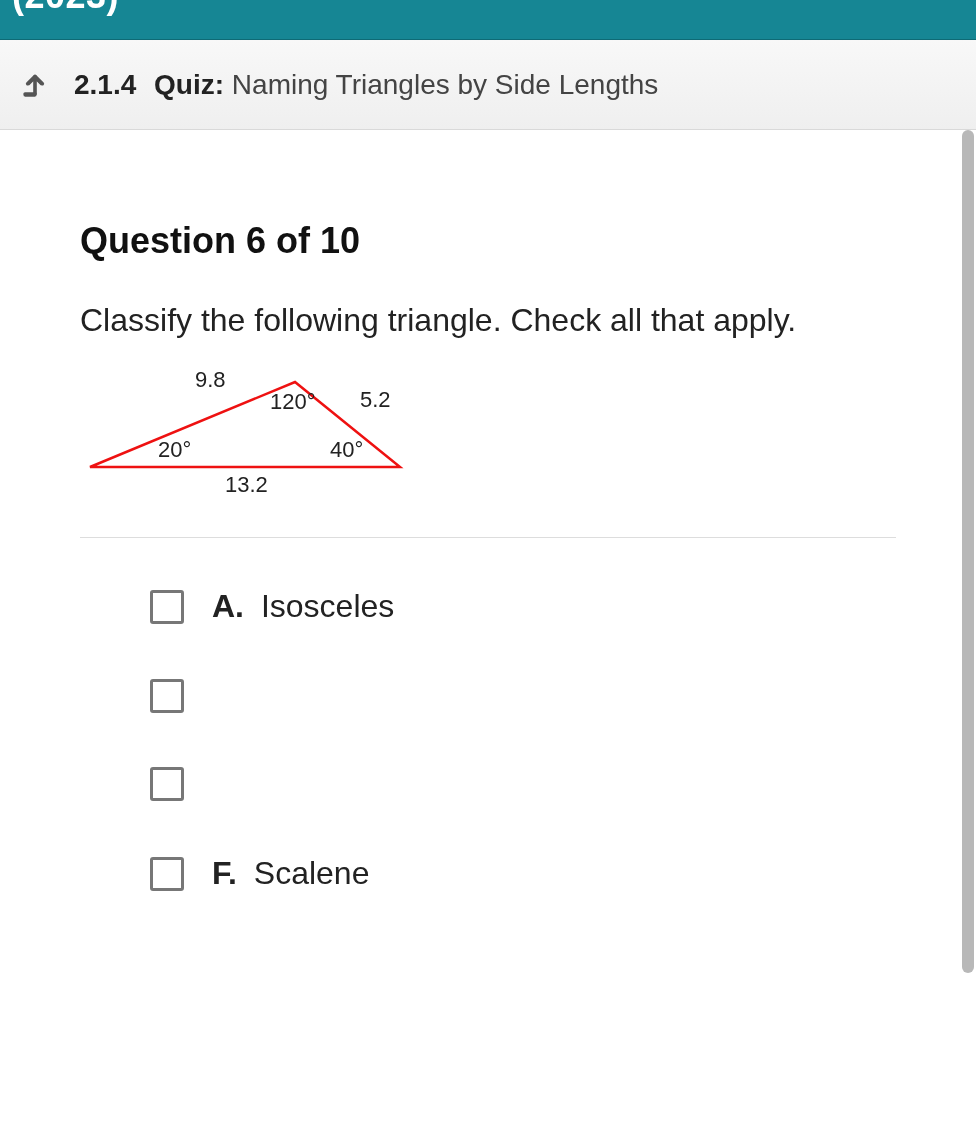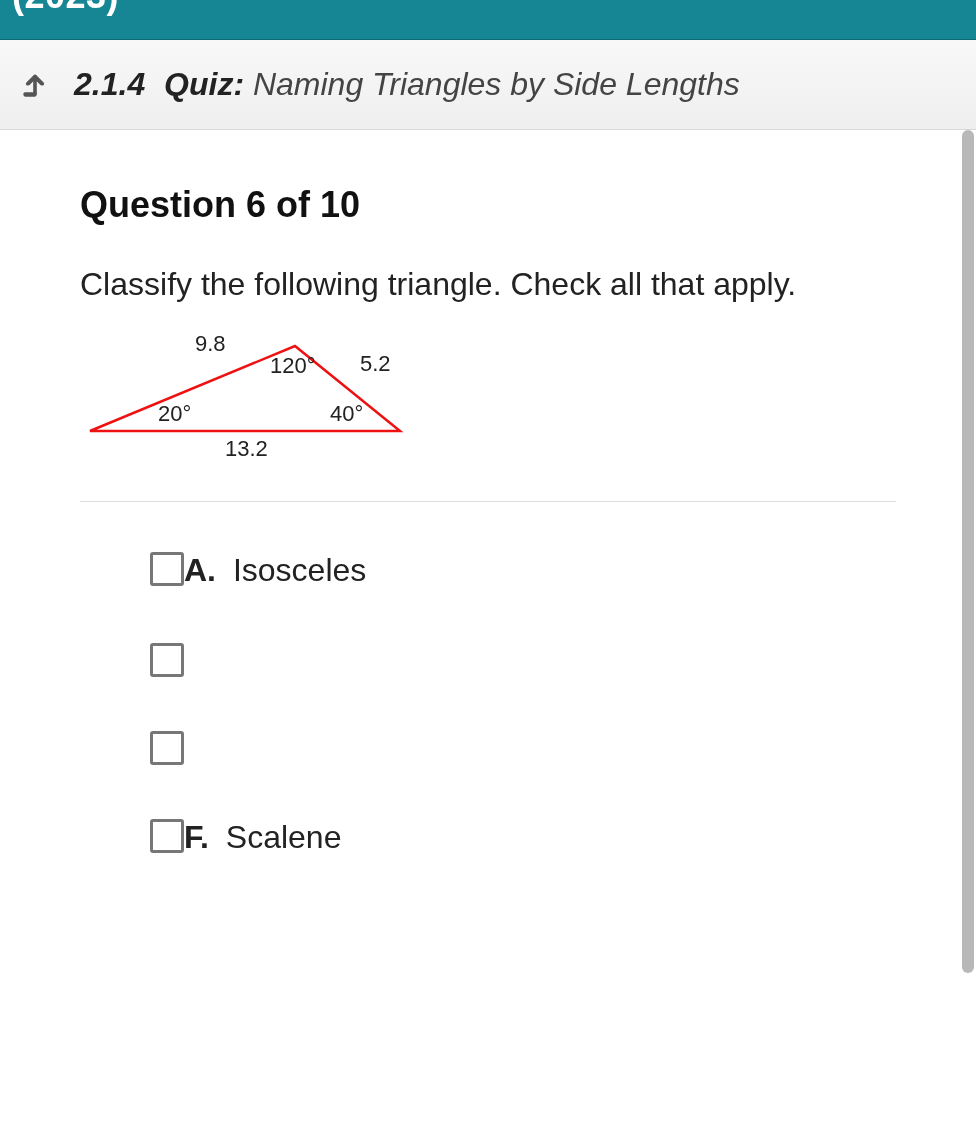--- a/index.html
+++ b/index.html
@@ -28,41 +28,41 @@
     border-bottom: 1px solid #d9d9d9;
     height: 90px;
     display: flex;
     align-items: center;
     padding: 0 20px;
     gap: 24px;
   }
   .back-icon {
     width: 30px; height: 30px; flex: 0 0 auto;
   }
-  .crumb-text { font-size: 32px; color: #444; font-style: italic; }
+  .crumb-text { font-size: 28px; color: #444; }
   .crumb-text .num { font-weight: 700; color: #222; margin-right: 10px; }
   .crumb-text .label { font-weight: 700; color: #222; }
   .crumb-text .title { font-weight: 400; }
   .content-wrap {
     position: relative;
     height: calc(1146px - 40px - 90px);
     overflow: hidden;
   }
   .scrollpane {
     position: absolute;
     inset: 0;
-    padding: 54px 80px 40px 80px;
+    padding: 90px 80px 40px 80px;
   }
   .qhead { font-weight: 800; font-size: 36px; color: #111; margin-bottom: 40px; font-family: Arial, Helvetica, sans-serif; }
   .prompt { font-size: 32px; color: #222; margin-bottom: 14px; }
   .figure { margin: 18px 0 40px 0; }
   .figure svg { display: block; }
   .hr { border: none; border-top: 1px solid #ddd; margin: 30px 0 50px 0; }
   .options { padding-left: 70px; display: flex; flex-direction: column; gap: 54px; }
-  .opt { display: flex; }
+  .opt { display: flex; align-items: center; gap: 28px; }
   .chk {
     width: 34px; height: 34px; border: 3px solid #777; border-radius: 3px; flex: 0 0 auto; background: #fff;
   }
   .opt-text { font-size: 32px; color: #222; }
   .opt-text .letter { font-weight: 800; margin-right: 8px; }
   
   .scrollbar-track {
     position: absolute;
     top: 0; right: 0;
     width: 16px;

